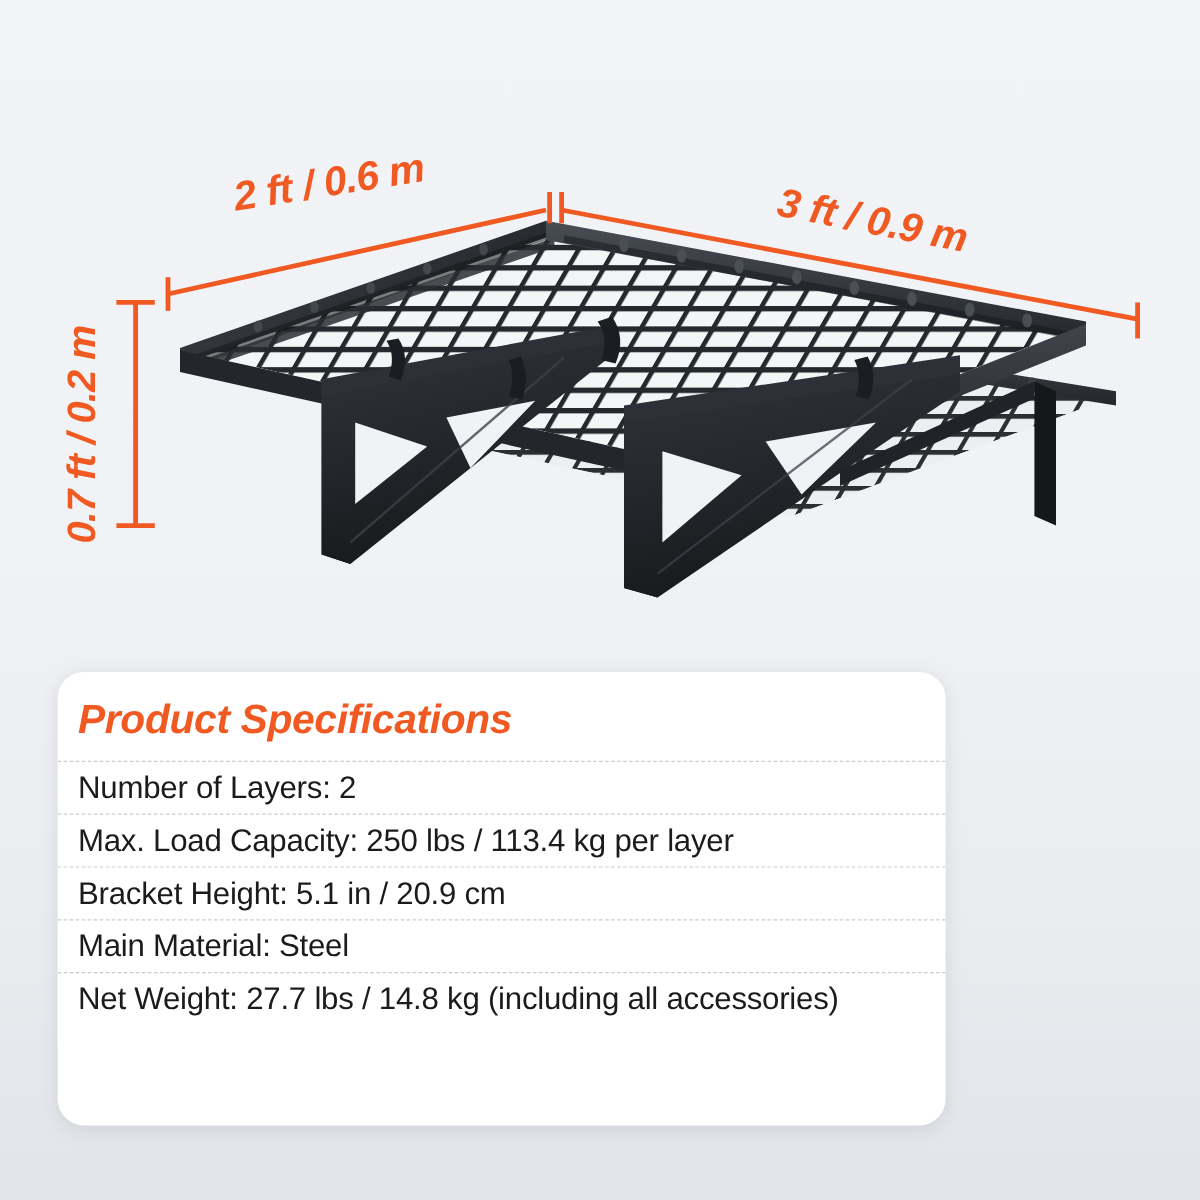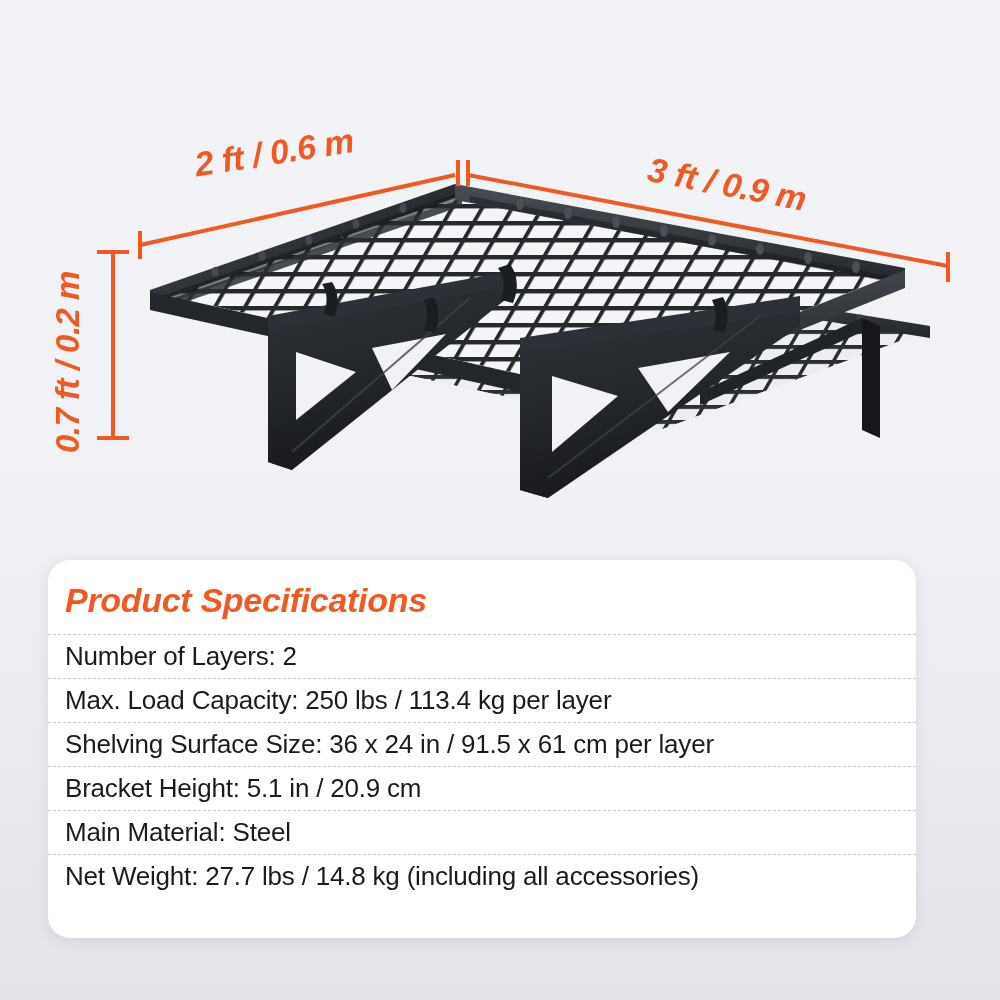--- a/index.html
+++ b/index.html
@@ -39,21 +39,21 @@
     left:49px; top:453px;
     font-size:33px;
     transform:rotate(-90deg);
     transform-origin:left top;
   }
 
   
   #spec-card {
     position:absolute;
     left:48px; top:560px;
-    width:868px; height:378px;
+    width:740px; height:378px;
     background:#ffffff;
     border-radius:22px;
     box-shadow:0 3px 14px rgba(120,125,140,0.18);
     overflow:hidden;
   }
   #spec-title {
     color:#f05a22;
     font-size:34px;
     font-weight:bold;
     font-style:italic;
@@ -238,23 +238,20 @@
   <div id="spec-title">Product Specifications</div>
 
   <div id="spec-list">
     <div class="spec-row">
       <span class="spec-text">Number of Layers: 2</span>
     </div>
     <div class="spec-row">
       <span class="spec-text">Max. Load Capacity: 250 lbs / 113.4 kg per layer</span>
     </div>
     <div class="spec-row">
-      <span class="spec-text">Shelving Surface Size: 36 x 24 in / 91.5 x 61 cm  per layer</span>
-    </div>
-    <div class="spec-row">
       <span class="spec-text">Bracket Height: 5.1 in / 20.9 cm</span>
     </div>
     <div class="spec-row">
       <span class="spec-text">Main Material: Steel</span>
     </div>
     <div class="spec-row">
       <span class="spec-text">Net Weight: 27.7 lbs / 14.8 kg (including all accessories)</span>
     </div>
   </div>
 </div>

